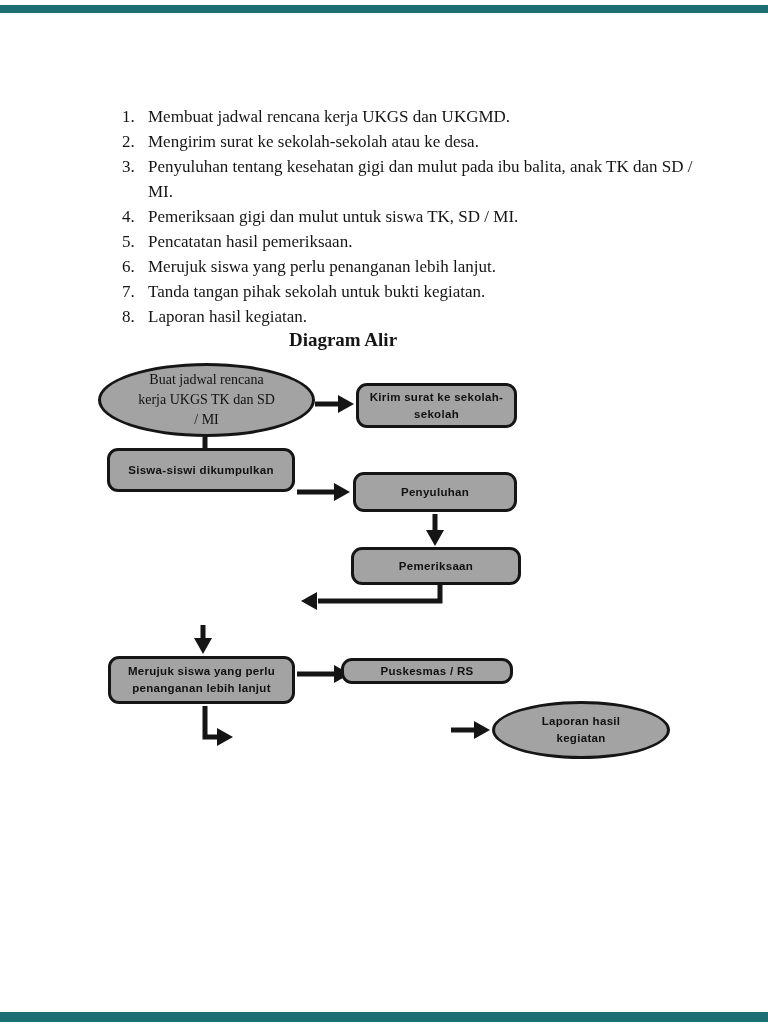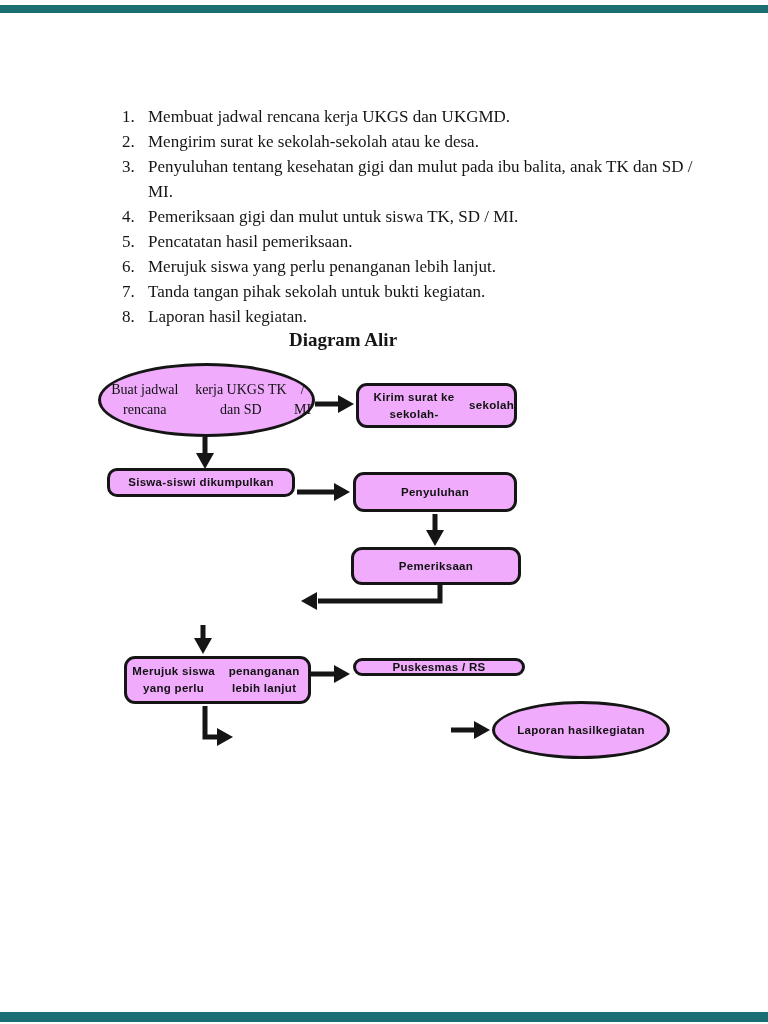--- a/index.html
+++ b/index.html
@@ -15,22 +15,22 @@
 
   .tasks{position:absolute;left:122px;top:104px;width:578px;font-size:17px;}
   .task-row{display:flex;line-height:25px;}
   .task-num{flex:0 0 26px;}
   .task-text{flex:1;}
 
   .diagram-heading{position:absolute;top:329px;left:0;width:686px;text-align:center;
                    font-size:19px;font-weight:bold;}
   .diagram-heading span{text-decoration-thickness:2px;text-underline-offset:2px;}
 
-  .node{position:absolute;display:flex;flex-direction:row;align-items:center;justify-content:center;
-        text-align:center;border:3px solid #151515;background:#f0abfc;box-sizing:border-box;color:#111;}
+  .node{position:absolute;display:flex;flex-direction:column;align-items:center;justify-content:center;
+        text-align:center;border:3px solid #151515;background:#a3a3a3;box-sizing:border-box;color:#111;}
   .node.rect{border-radius:11px;font-family:"Liberation Sans", sans-serif;font-weight:bold;
              font-size:11.5px;letter-spacing:.3px;line-height:17px;}
   .node.ellipse{border-radius:50%;}
   .node.ellipse.serif{font-size:14px;line-height:20px;}
   .node.ellipse.sans{font-family:"Liberation Sans", sans-serif;font-weight:bold;
                      font-size:11.5px;letter-spacing:.3px;line-height:17px;}
 
   .arrows{position:absolute;left:0;top:0;pointer-events:none;}
 </style>
 </head>
@@ -124,39 +124,39 @@
     <span>Buat jadwal rencana</span>
     <span>kerja UKGS TK dan SD</span>
     <span>/ MI</span>
   </div>
 
   <div class="node rect" style="left:356px;top:383px;width:161px;height:45px;">
     <span>Kirim surat ke sekolah-</span>
     <span>sekolah</span>
   </div>
 
-  <div class="node rect" style="left:107px;top:468px;width:188px;height:29px;border-radius:10px;">
+  <div class="node rect" style="left:107px;top:448px;width:188px;height:44px;">
     <span>Siswa-siswi dikumpulkan</span>
   </div>
 
   <div class="node rect" style="left:353px;top:472px;width:164px;height:40px;">
     <span>Penyuluhan</span>
   </div>
 
   <div class="node rect" style="left:351px;top:547px;width:170px;height:38px;">
     <span>Pemeriksaan</span>
   </div>
 
 
-  <div class="node rect" style="left:124px;top:656px;width:187px;height:48px;">
+  <div class="node rect" style="left:108px;top:656px;width:187px;height:48px;">
     <span>Merujuk siswa yang perlu</span>
     <span>penanganan lebih lanjut</span>
   </div>
 
-  <div class="node rect" style="left:353px;top:658px;width:172px;height:18px;">
+  <div class="node rect" style="left:341px;top:658px;width:172px;height:26px;">
     <span>Puskesmas / RS</span>
   </div>
 
 
   <div class="node ellipse sans" style="left:492px;top:701px;width:178px;height:58px;">
     <span>Laporan hasil</span>
     <span>kegiatan</span>
   </div>
 
 </div>

